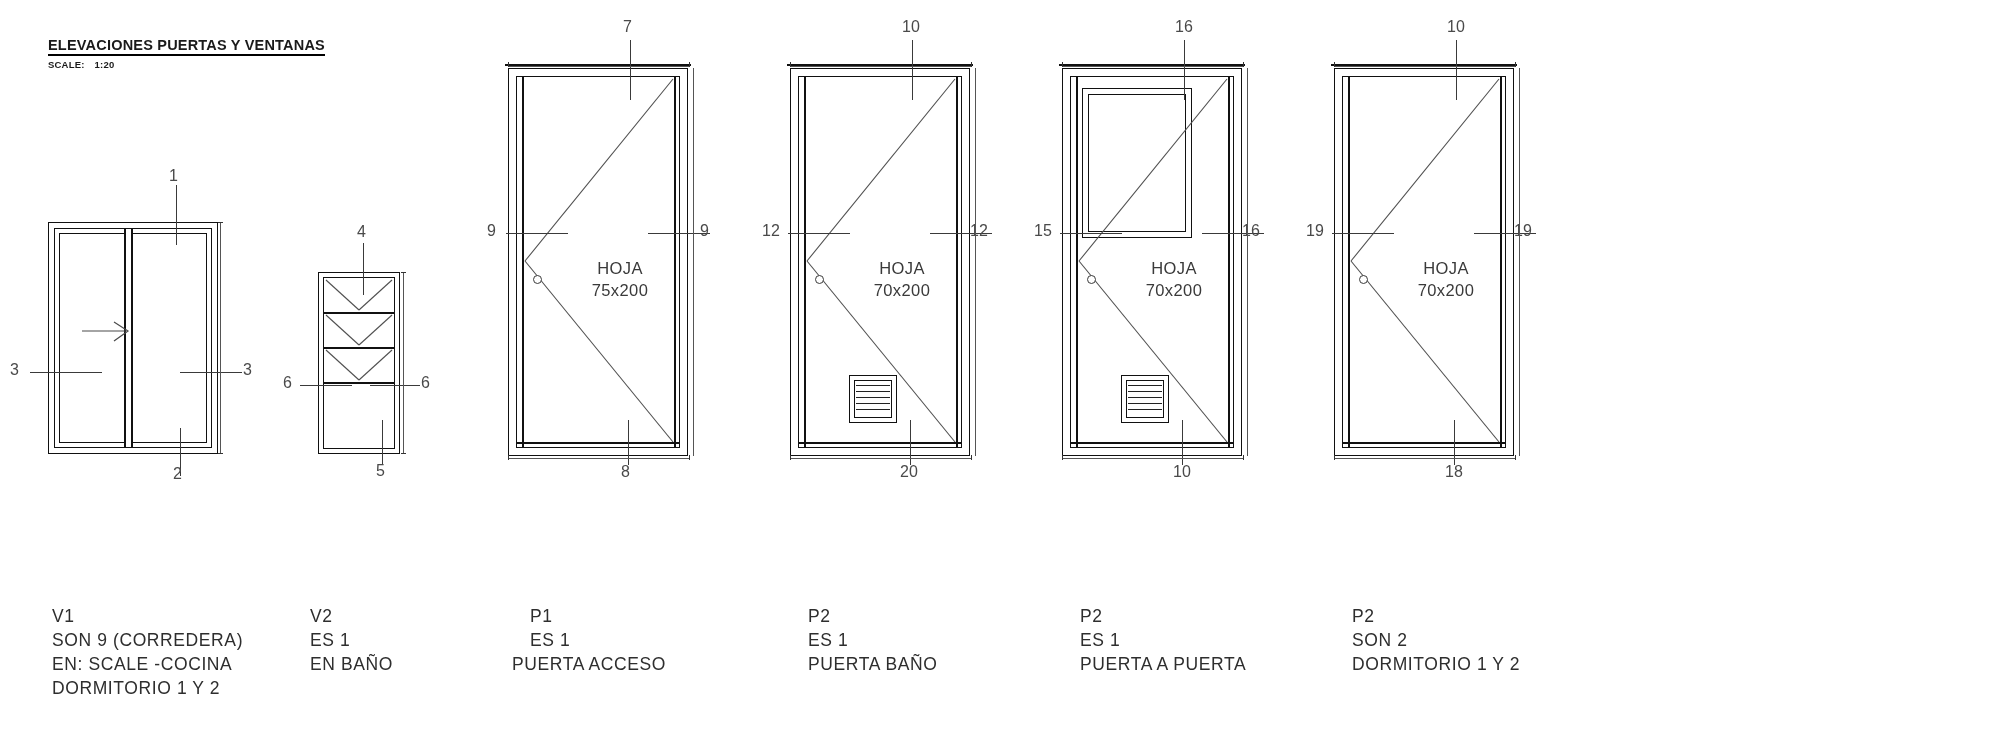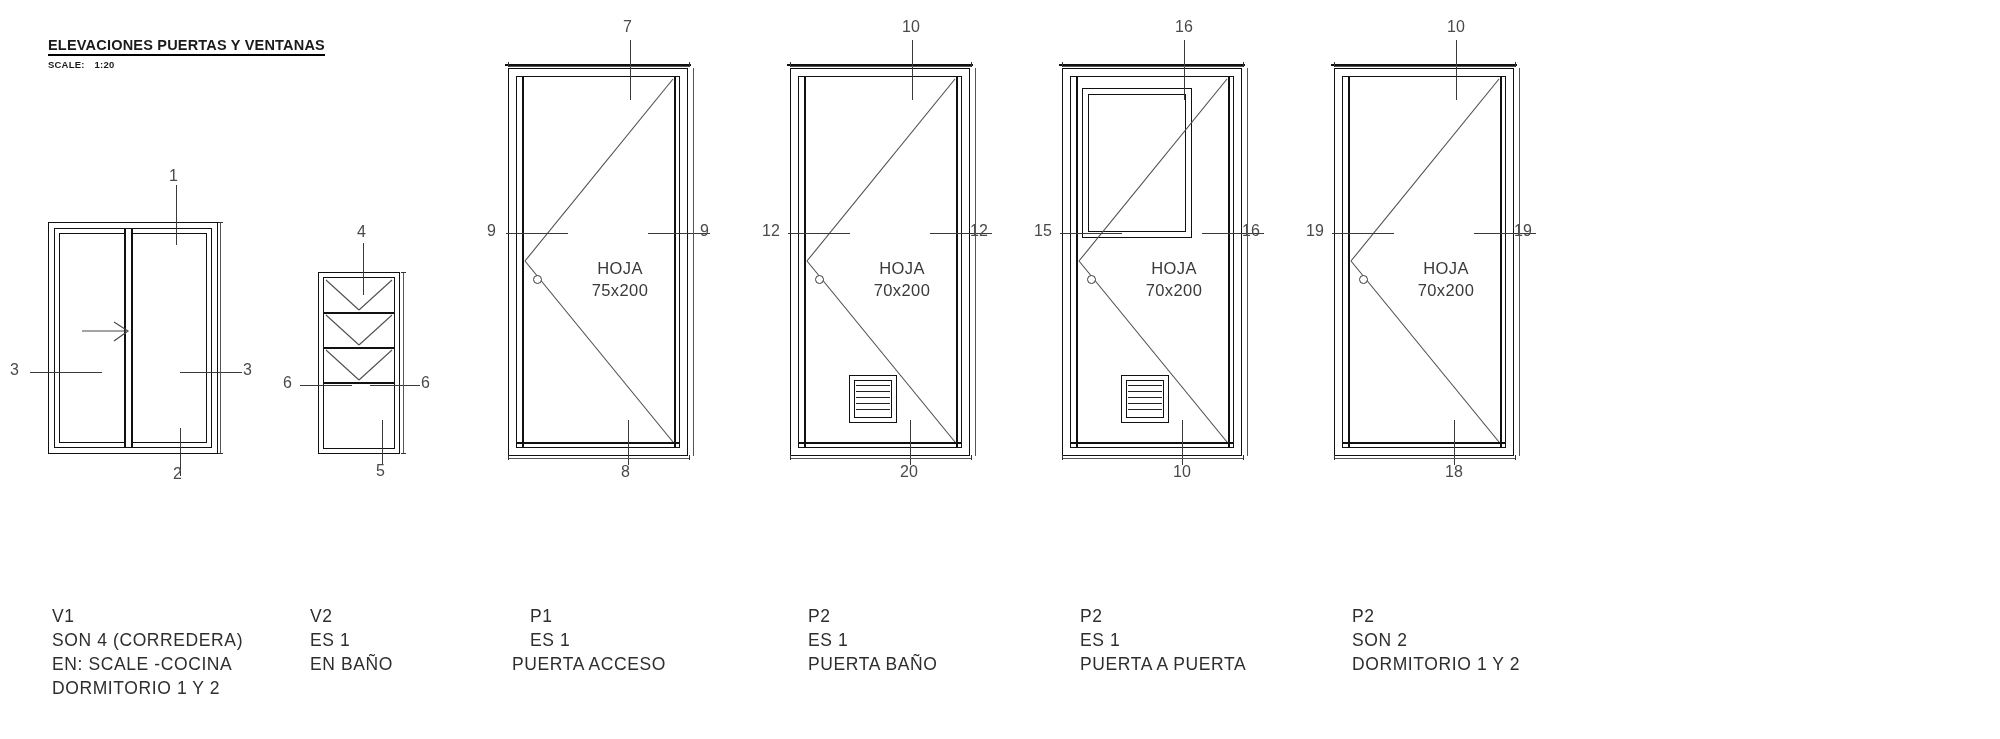--- a/index.html
+++ b/index.html
@@ -118,21 +118,21 @@
     <div class="num" style="left:10px;top:361px;">3</div>
 
     <div class="lead h" style="left:180px;top:372px;width:62px;"></div>
     <div class="num" style="left:243px;top:361px;">3</div>
 
     <div class="dimline v" style="left:220px;top:222px;height:232px;"></div>
     <div class="dimtick h" style="left:218px;top:222px;"></div>
     <div class="dimtick h" style="left:218px;top:453px;"></div>
 
     <div class="caption" style="left:52px;top:604px;">V1</div>
-    <div class="caption" style="left:52px;top:628px;">SON 4 (CORREDERA)</div>
+    <div class="caption" style="left:52px;top:628px;">SON 9 (CORREDERA)</div>
     <div class="caption" style="left:52px;top:652px;">EN: SCALE  -COCINA</div>
     <div class="caption" style="left:52px;top:676px;">DORMITORIO 1 Y 2</div>
   </div>
 
   <div class="figure" id="fig-v2" style="left:0;top:0;width:200px;height:739px;">
 
     <div class="frame-outer" style="left:318px;top:272px;width:82px;height:182px;"></div>
     <div class="frame-inner" style="left:323px;top:277px;width:72px;height:172px;"></div>
 
     <div class="mullion" style="left:323px;top:312px;width:72px;"></div>

